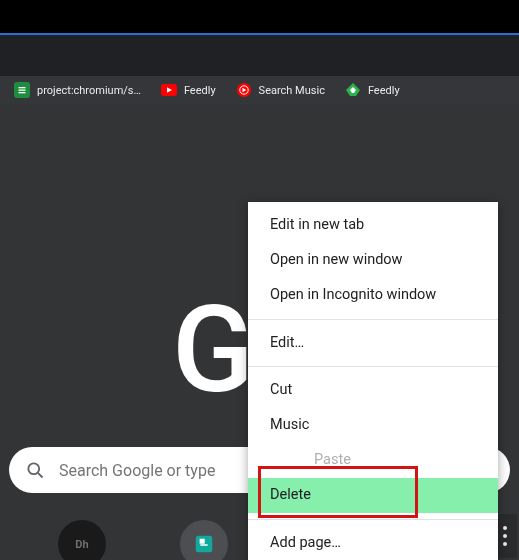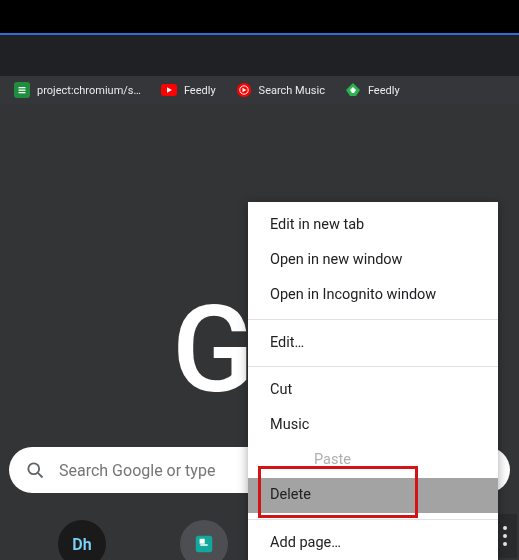--- a/index.html
+++ b/index.html
@@ -95,21 +95,21 @@
     z-index: 20;
   }
   .cm-item {
     padding: 8px 22px;
     font-size: 14.5px;
     color: #202124;
     cursor: pointer;
     line-height: 1.3;
   }
   .cm-item.disabled { color: #b0b0b0; cursor: default; margin-left: 44px; }
-  .cm-item.hovered { background: #a3a3a3; }
+  .cm-item.hovered { background: #86efac; }
   .cm-sep { height: 1px; background: #e2e2e2; margin: 6px 0; }
 
   .delete-highlight {
     position: absolute;
     border: 3px solid #d41414;
     pointer-events: none;
     z-index: 25;
   }
 
   .kebab {
@@ -186,21 +186,21 @@
     <span class="search-icon">
       <svg width="20" height="20" viewBox="0 0 24 24" fill="none" stroke="#5f6368" stroke-width="2.2">
           <circle cx="10.5" cy="10.5" r="6.5"></circle>
           <line x1="15.5" y1="15.5" x2="21" y2="21"></line>
         </svg>
     </span>
     <input class="search-input" type="text" placeholder="Search Google or type" style="">
   </div>
 
   <div class="shortcut sc1">
-    <span style="color:#7dd3fc;font-size:16px;font-weight:600;">Dh</span>
+    <span style="color:#737373;font-size:11px;font-weight:600;">Dh</span>
   </div>
   <div class="shortcut sc2">
     <svg width="22" height="22" viewBox="0 0 24 24">
         <rect x="3" y="3" width="18" height="18" rx="3" fill="#13a89e"></rect>
         <path d="M8 7 h4 v4 h-4 z M8 13 h8" stroke="#fff" stroke-width="1.6" fill="#fff"></path>
       </svg>
   </div>
 
   <div class="kebab">
     <span></span>

